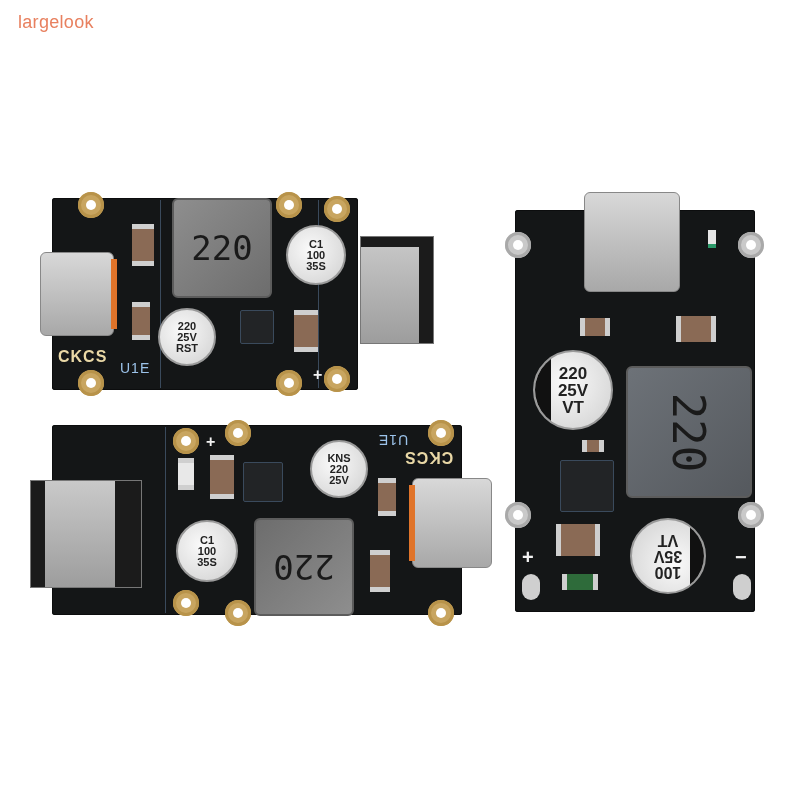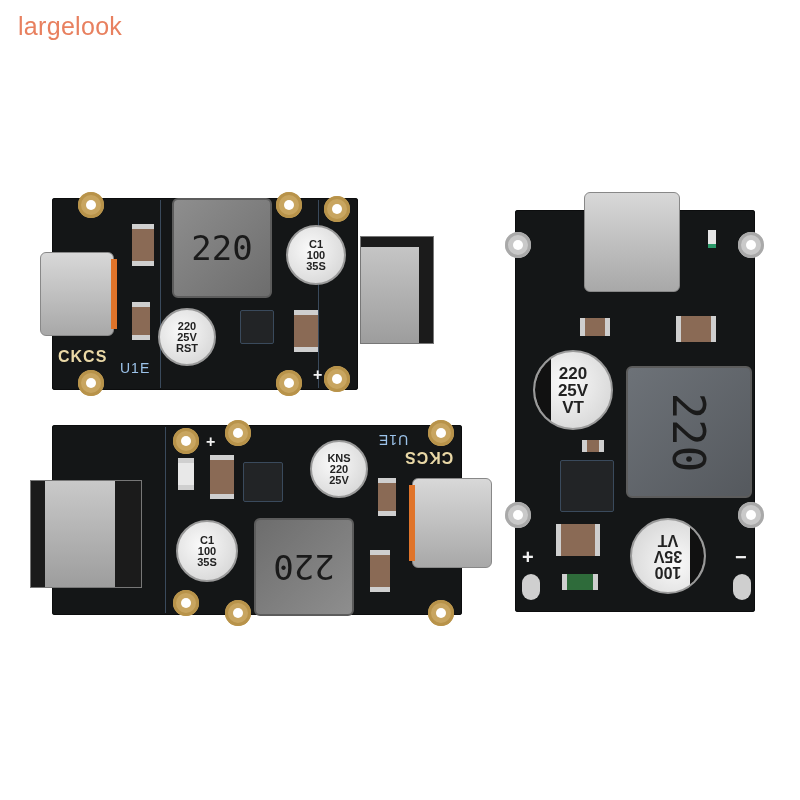--- a/index.html
+++ b/index.html
@@ -1,17 +1,17 @@
 <!DOCTYPE html>
 <html><head>
 <meta charset="utf-8">
 <style>
   html, body { margin:0; padding:0; }
   body { width:800px; height:800px; background:#ffffff; position:relative; overflow:hidden; font-family:"Liberation Sans", sans-serif; }
-  .watermark { position:absolute; left:18px; top:12px; font-size:25px; color:#e8805f; letter-spacing:0.3px; }
+  .watermark { position:absolute; left:18px; top:12px; font-size:18px; color:#e8805f; letter-spacing:0.3px; }
   .board { position:absolute; background:#141617; border-radius:3px; box-shadow: 0 0 0 1px #0c0d0e inset; }
   .divider { position:absolute; background:#3a4a5c; width:1px; }
   .pad { position:absolute; width:26px; height:26px; border-radius:50%; background:#c8a560; box-shadow: inset 0 0 0 3px #b8934a; }
   .pad::after { content:""; position:absolute; left:8px; top:8px; width:10px; height:10px; border-radius:50%; background:#fff; }
   .pad.silver { background:#c9c9c9; box-shadow: inset 0 0 0 3px #a9a9a9; }
   .hole { position:absolute; width:20px; height:20px; border-radius:50%; background:#fff; }
   .inductor { position:absolute; background:linear-gradient(135deg,#8e8e8e,#6d6d6d); border-radius:6px; border:2px solid #5c5c5c; display:flex; align-items:center; justify-content:center; color:#1a1a1a; font-family:"DejaVu Sans Mono", monospace; }
   .cap { position:absolute; border-radius:50%; background:radial-gradient(circle at 40% 40%, #fafafa, #cfcfcf); border:2px solid #9a9a9a; display:flex; flex-direction:column; align-items:center; justify-content:center; color:#222; font-size:11px; line-height:11px; font-weight:bold; overflow:hidden; }
   .cap .stripe { position:absolute; background:#111; }
   .smd { position:absolute; background:#8a6a55; border-radius:2px; }

